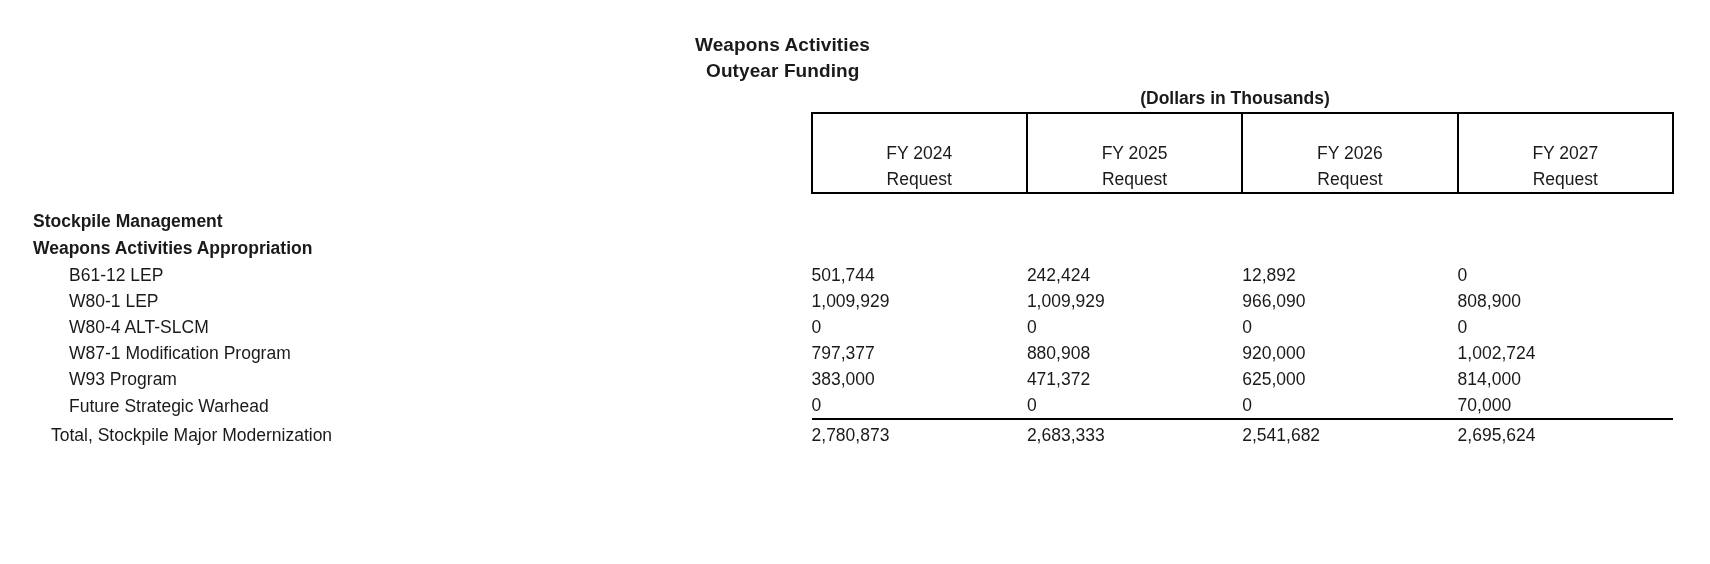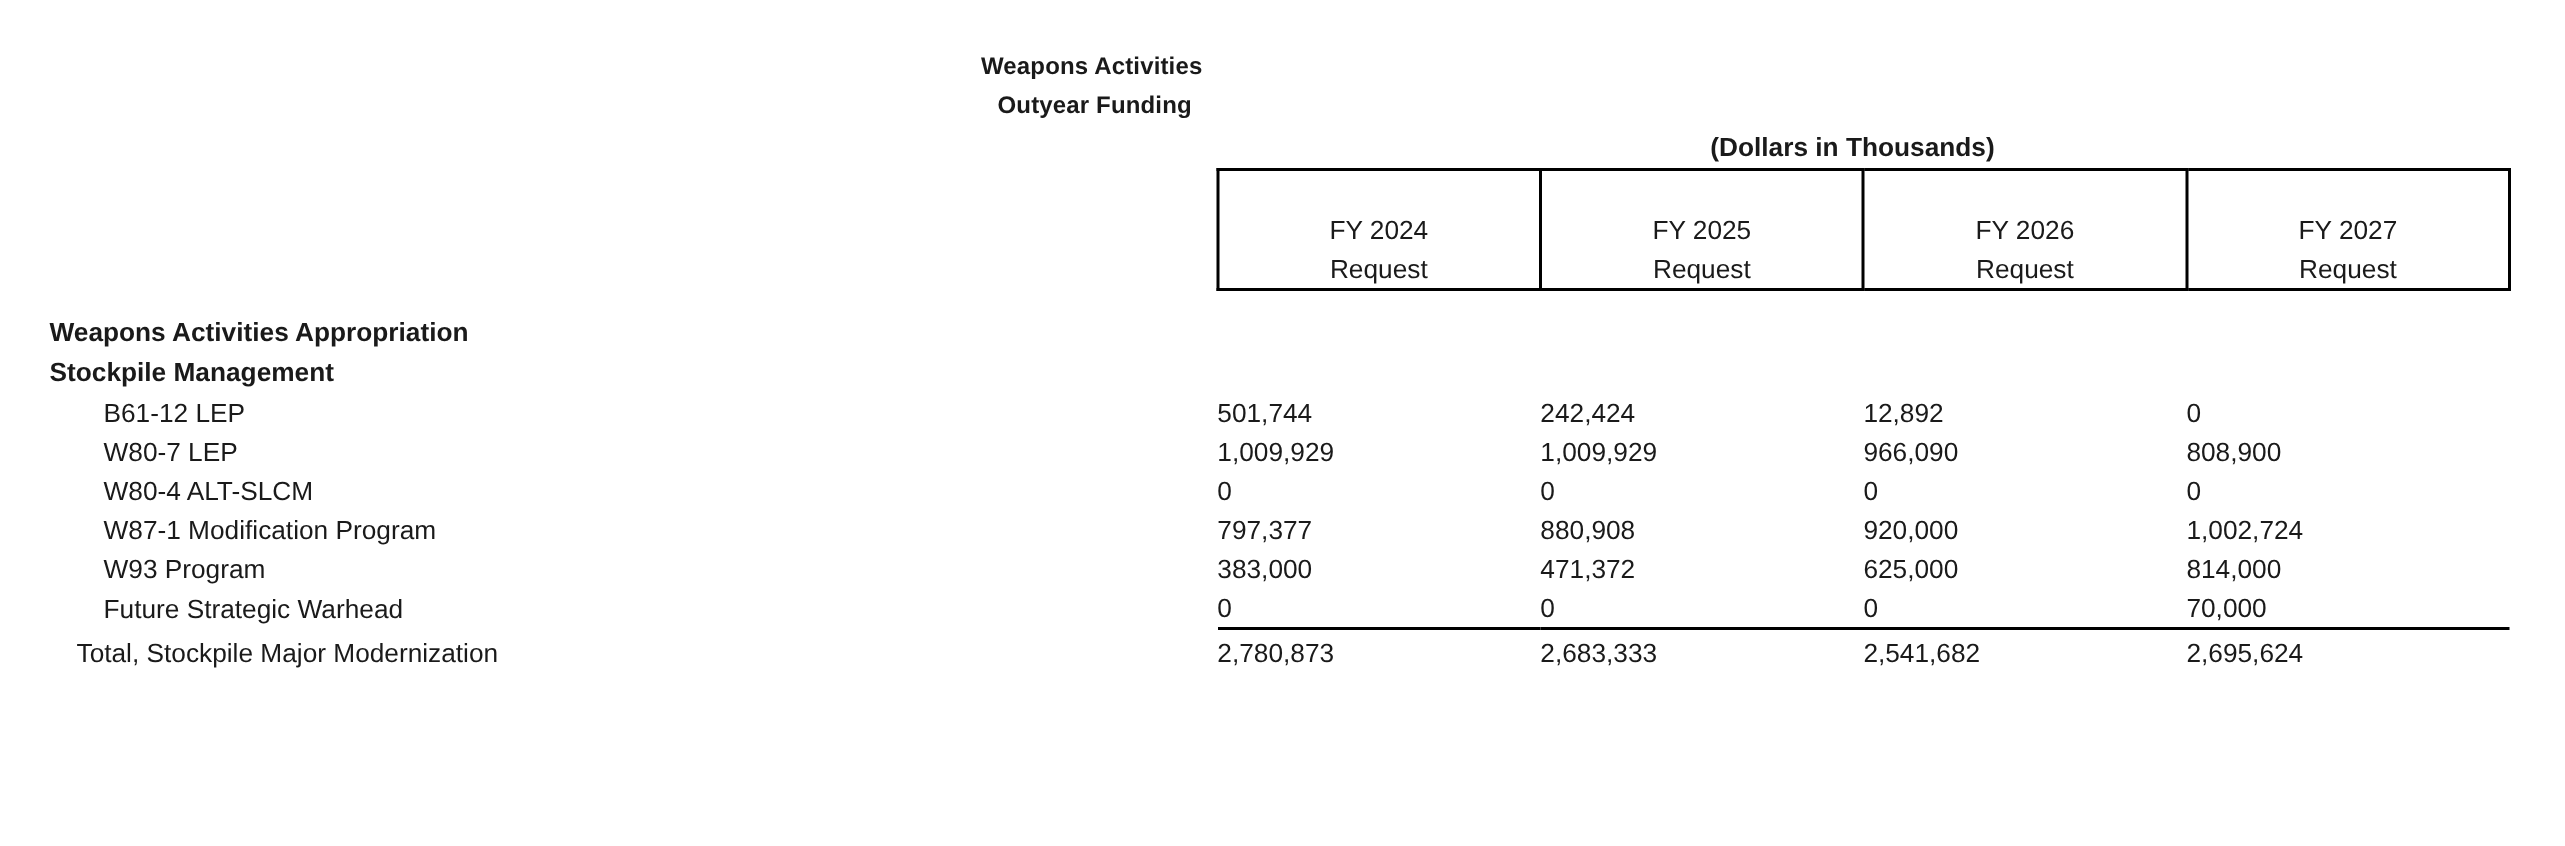--- a/index.html
+++ b/index.html
@@ -12,24 +12,24 @@
     height: 564px;
     font-family: "Liberation Sans", sans-serif;
     color: #1a1a1a;
     overflow: hidden;
     position: relative;
   }
 
   
   .title-block {
     position: absolute;
-    left: 654px;
+    left: 695px;
     top: 32px;
     font-weight: bold;
-    font-size: 16px;
+    font-size: 19px;
     line-height: 26px;
     letter-spacing: 0.1px;
   }
   .title-line-2 { padding-left: 11px; }
 
   
   .units-caption {
     position: absolute;
     left: 804px;
     top: 87px;
@@ -146,44 +146,44 @@
 
     <tr class="row-gap">
       <td></td>
       <td></td>
       <td></td>
       <td></td>
       <td></td>
     </tr>
 
     <tr class="sect-row">
+      <td class="lbl">Stockpile Management</td>
+      <td class="num"></td>
+      <td class="num"></td>
+      <td class="num"></td>
+      <td class="num"></td>
+    </tr>
+
+    <tr class="sect-row">
       <td class="lbl">Weapons Activities Appropriation</td>
-      <td class="num"></td>
-      <td class="num"></td>
-      <td class="num"></td>
-      <td class="num"></td>
-    </tr>
-
-    <tr class="sect-row">
-      <td class="lbl">Stockpile Management</td>
       <td class="num"></td>
       <td class="num"></td>
       <td class="num"></td>
       <td class="num"></td>
     </tr>
 
     <tr class="item-row">
       <td class="lbl">B61-12 LEP</td>
       <td class="num">501,744</td>
       <td class="num">242,424</td>
       <td class="num">12,892</td>
       <td class="num">0</td>
     </tr>
     <tr class="item-row">
-      <td class="lbl">W80-7 LEP</td>
+      <td class="lbl">W80-1 LEP</td>
       <td class="num">1,009,929</td>
       <td class="num">1,009,929</td>
       <td class="num">966,090</td>
       <td class="num">808,900</td>
     </tr>
     <tr class="item-row">
       <td class="lbl">W80-4 ALT-SLCM</td>
       <td class="num">0</td>
       <td class="num">0</td>
       <td class="num">0</td>

